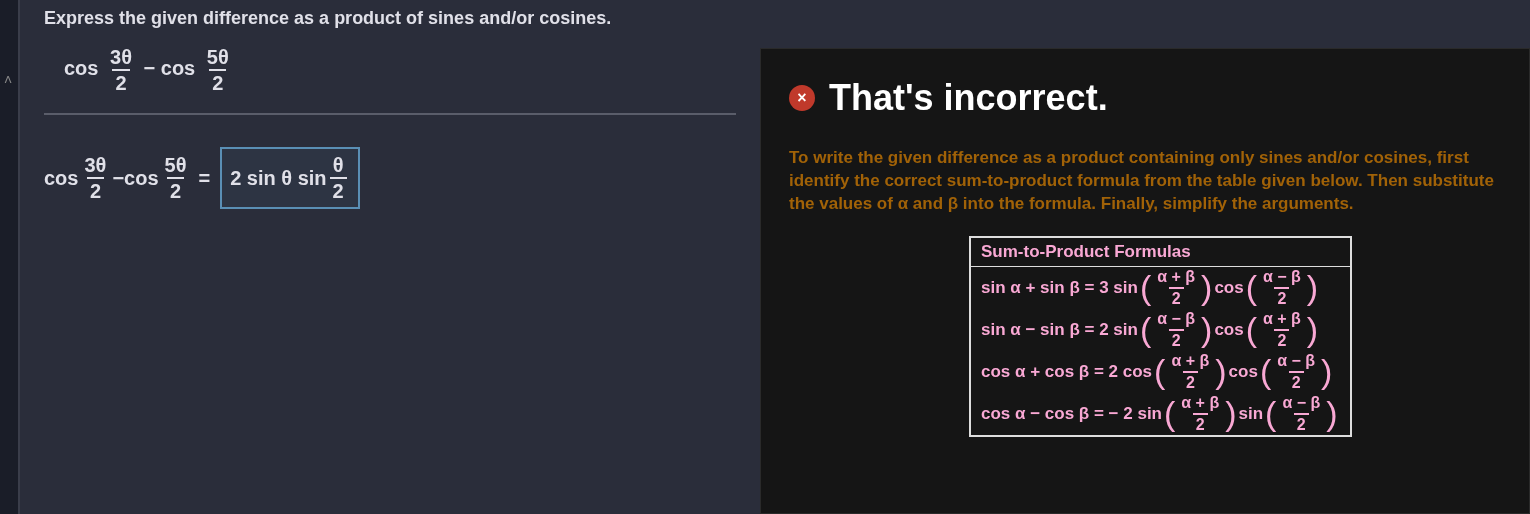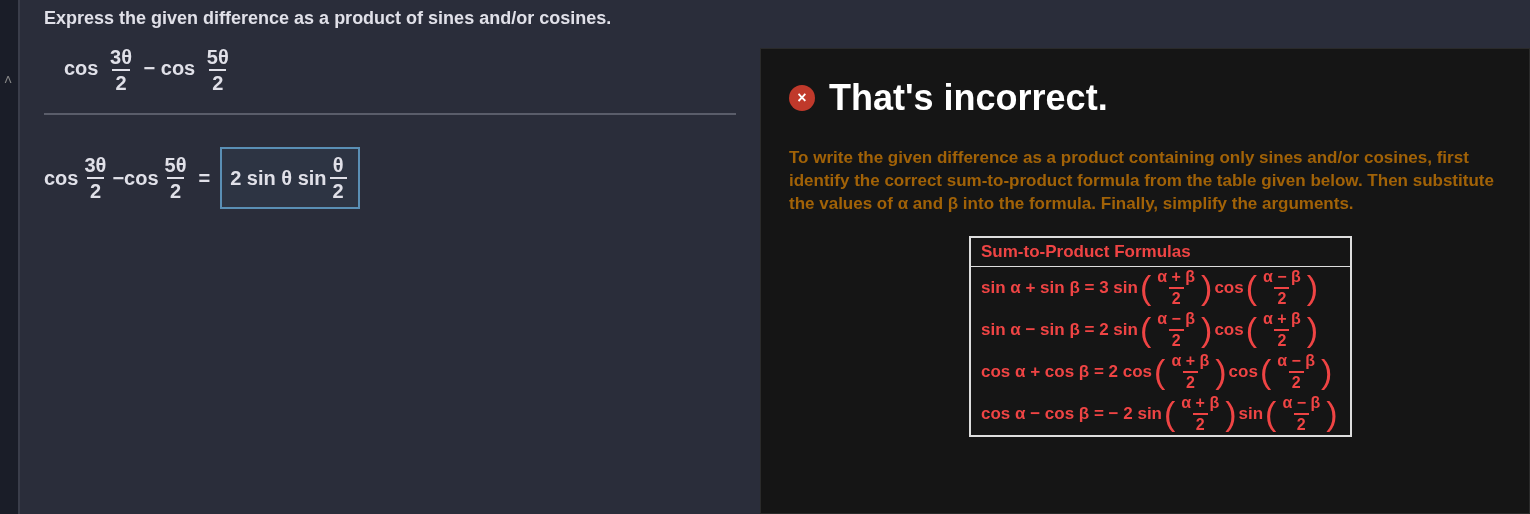--- a/index.html
+++ b/index.html
@@ -118,21 +118,21 @@
     font-size: 17px;
     font-weight: bold;
     color: #a16207;
     line-height: 1.35;
     margin-bottom: 20px;
   }
   .formulas {
     border: 2px solid #ddd;
     display: inline-block;
     font-weight: bold;
-    color: #ef4444;
+    color: #f9a8d4;
     margin-left: 180px;
   }
   .formulas-title {
     padding: 4px 10px 4px 10px;
     font-size: 17px;
     border-bottom: 1px solid #ddd;
   }
   .formula-row {
     padding: 2px 10px;
     font-size: 17px;

